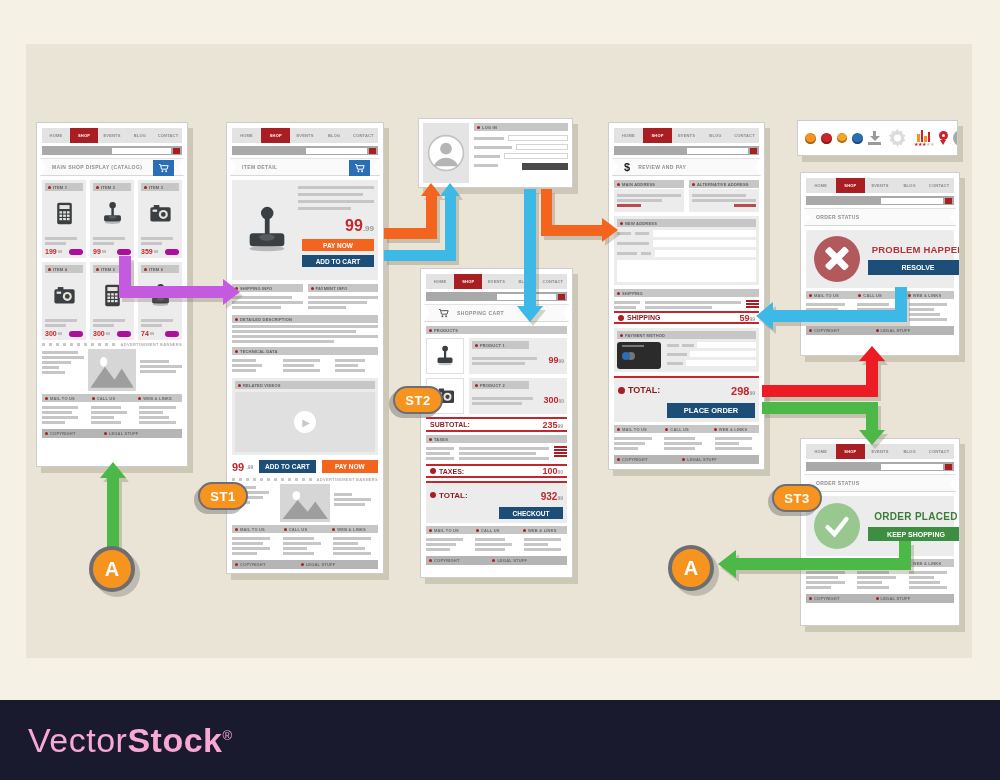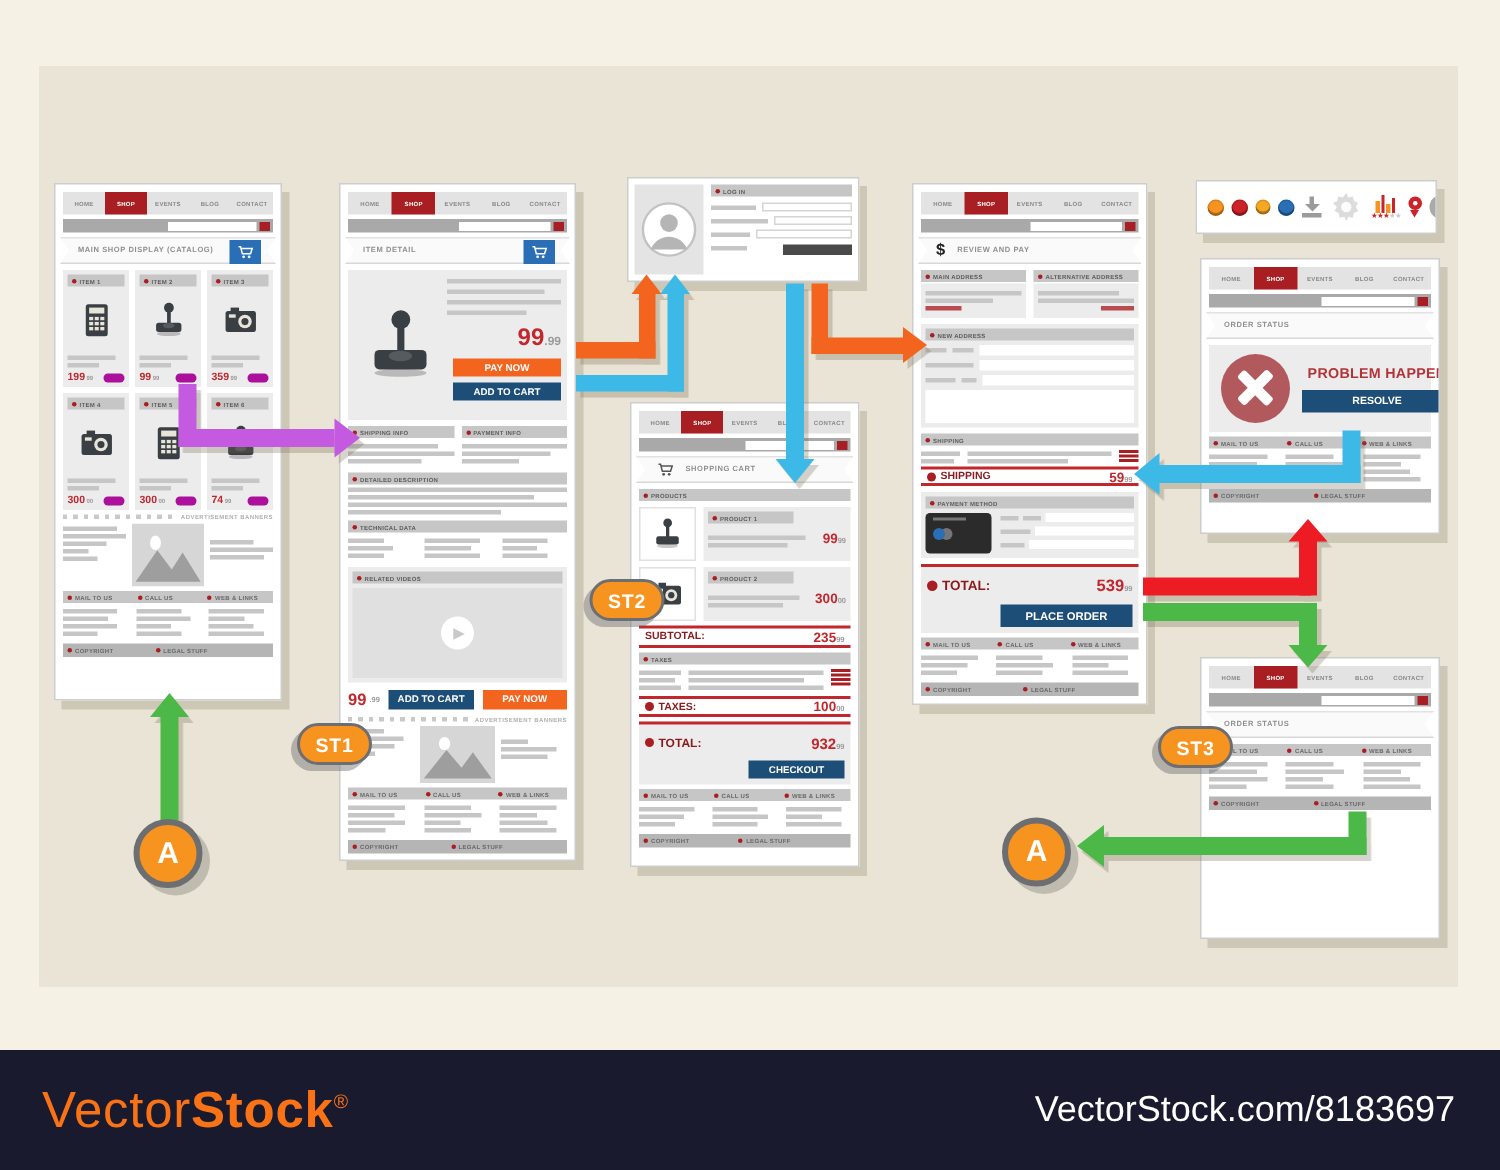--- a/index.html
+++ b/index.html
@@ -121,21 +121,21 @@
   .statcirc { width:46px; height:46px; border-radius:50%; position:relative; flex:none; }
   .xbar { position:absolute; left:20%; top:42%; width:60%; height:15%; background:#fff; border-radius:2px; }
   .status-right { flex:1; display:flex; flex-direction:column; align-items:center; gap:5px; }
 
   
   .avatarbox { width:46px; background:#e4e4e4; display:flex; align-items:center; justify-content:center; flex:none; }
   .avatarbox svg { width:38px; height:38px; }
 
   .vsbar { position:absolute; left:0; top:700px; width:1000px; height:80px; background:#191a2e;
     display:flex; align-items:center; z-index:10; }
-  .vs-left { margin-left:28px; color:#f97316; font-size:34px; letter-spacing:.5px; }
+  .vs-left { margin-left:28px; color:#f9a8d4; font-size:34px; letter-spacing:.5px; }
   .vs-left b { font-weight:bold; }
   .vs-left sup { font-size:13px; }
   .vs-right { margin-left:auto; margin-right:30px; color:#fff; font-size:24px; }
 
   .playcirc { width:22px; height:22px; border-radius:50%; background:#fff; color:#c9c9c9;
     display:flex; align-items:center; justify-content:center; font-size:10px; padding-left:2px; }
   .ccard { width:44px; height:27px; background:#2b2b2b; border-radius:3px; position:relative; flex:none; }
   .ccard::before { content:""; position:absolute; left:5px; top:10px; width:8px; height:8px;
     border-radius:50%; background:#2a6fb5; box-shadow:5px 0 0 rgba(255,255,255,.35); }
   .ccard::after { content:""; position:absolute; left:5px; top:3px; width:22px; height:2px; background:#777; }
@@ -876,21 +876,21 @@
             </div>
         </div>
       </div>
     </div>
     <div class="panel" style="margin-top:4px; padding:3px 4px; border-top:2px solid #c1272d;">
       <div style="display:flex; align-items:center;">
         <span style="font-size:9px; font-weight:bold; color:#8b1a1e; display:flex; align-items:center; gap:3px;">
             <span style="width:7px;height:7px;border-radius:50%;background:#a91e22;display:inline-block"></span>
             <span>TOTAL:</span>
           </span>
-        <span style="margin-left:auto"><span class="price" style="font-size:11px;">539</span><span class="cents" style="font-size:5px;">99</span></span>
+        <span style="margin-left:auto"><span class="price" style="font-size:11px;">298</span><span class="cents" style="font-size:5px;">99</span></span>
       </div>
       <div class="btn btn-navy" style="width:88px; height:15px; font-size:7.5px; margin:4px 0 1px auto;">PLACE ORDER</div>
     </div>
     <div class="fhdr">
       <span class="fh">
           <i class="dot"></i>
           <span class="hlabel">MAIL TO US</span>
         </span>
       <span class="fh">
           <i class="dot"></i>
@@ -1039,20 +1039,31 @@
       <span class="ni">BLOG</span>
       <span class="ni">CONTACT</span>
     </div>
     <div class="search">
       <div class="search-input"></div>
       <div class="search-btn"></div>
     </div>
     <div class="ribbon">
       <span class="ribbon-label">ORDER STATUS</span>
     </div>
+    <div class="panel status-content" style="height:60px;">
+      <div class="statcirc" style="background:#98c890; display:flex; align-items:center; justify-content:center;">
+        <svg viewBox="0 0 24 24" style="width:30px;height:30px">
+            <path d="M4.5 13l5.5 5.5 9.5-12" stroke="#fff" stroke-width="3.6" fill="none" stroke-linecap="round"></path>
+          </svg>
+      </div>
+      <div class="status-right">
+        <span style="font-size:10px; font-weight:bold; color:#3c7d36; letter-spacing:.3px;">ORDER PLACED</span>
+        <div class="btn btn-green" style="width:96px; height:14px; font-size:7px;">KEEP SHOPPING</div>
+      </div>
+    </div>
     <div class="fhdr">
       <span class="fh">
           <i class="dot"></i>
           <span class="hlabel">MAIL TO US</span>
         </span>
       <span class="fh">
           <i class="dot"></i>
           <span class="hlabel">CALL US</span>
         </span>
       <span class="fh">
@@ -1151,15 +1162,14 @@
   </div>
 
   <div class="stpill" style="left:198px; top:482px;">ST1</div>
   <div class="stpill" style="left:393px; top:386px;">ST2</div>
   <div class="stpill" style="left:772px; top:484px;">ST3</div>
   <div class="acirc" style="left:89px; top:546px;">A</div>
   <div class="acirc" style="left:668px; top:545px;">A</div>
 
   <div class="vsbar">
     <div class="vs-left"><span>Vector</span><b>Stock</b><sup>®</sup></div>
-    <div class="vs-right">VectorStock.com/8183697</div>
   </div>
 </div>
 
 </body></html>

